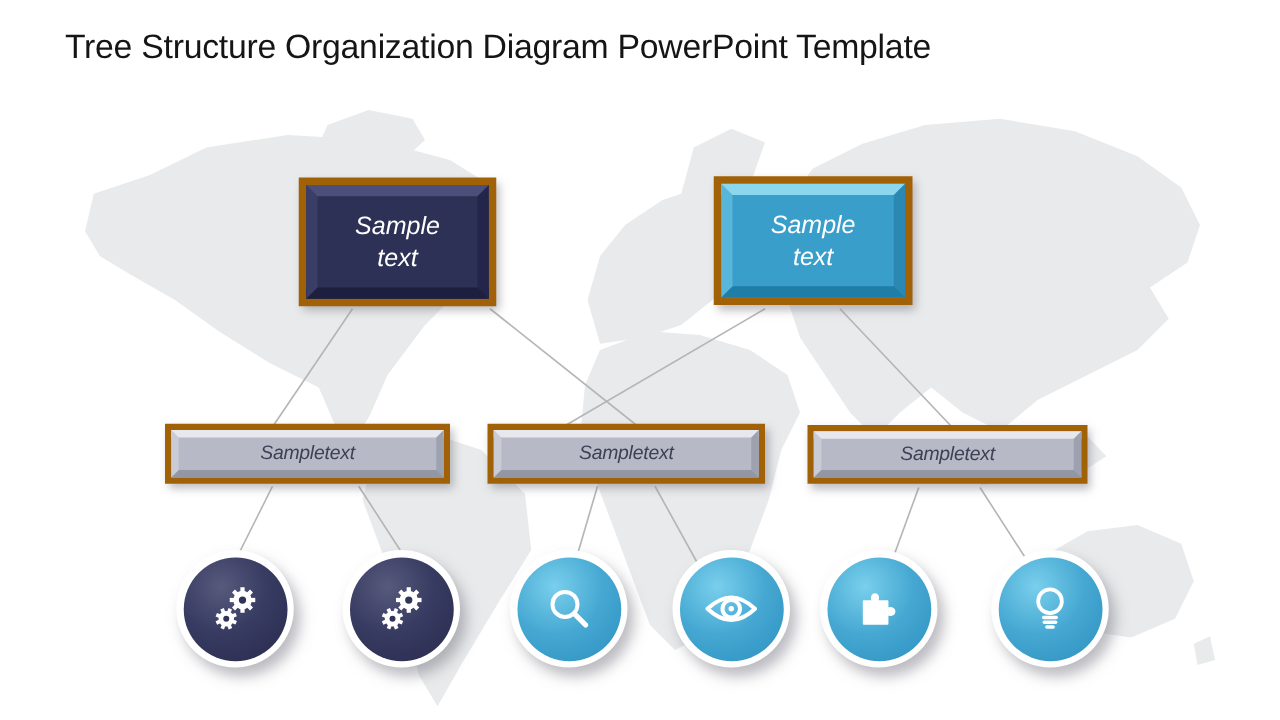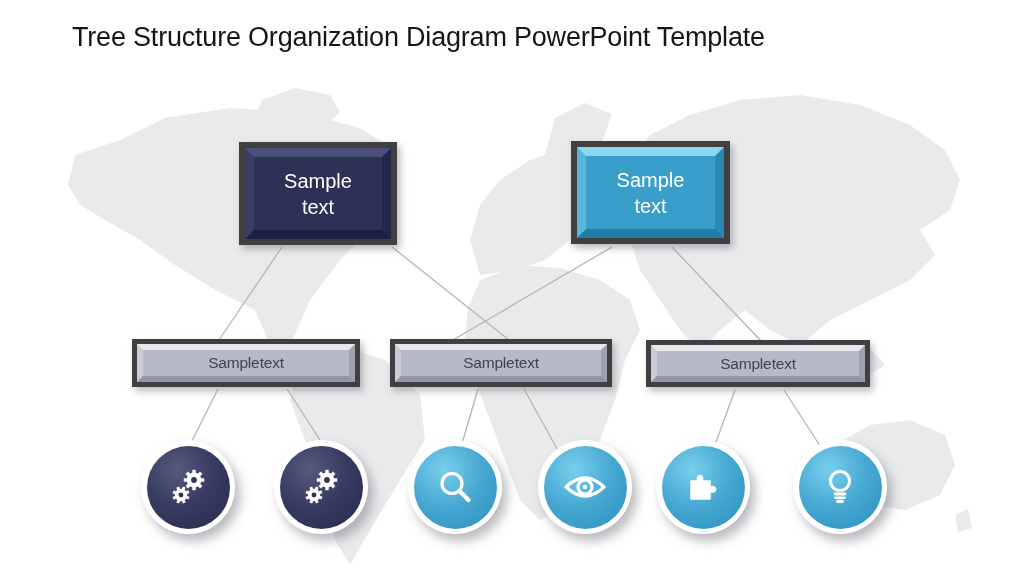--- a/index.html
+++ b/index.html
@@ -1,27 +1,27 @@
 <!DOCTYPE html>
 <html><head>
 <meta charset="utf-8">
 <style>
   html,body{margin:0;padding:0;}
   body{background:#ffffff;}
   .slide{position:relative;width:1024px;height:576px;background:#ffffff;overflow:hidden;
          font-family:"Liberation Sans",sans-serif;}
-  .slide-title{position:absolute;left:72px;top:22px;font-size:27px;color:#151515;
+  .slide-title{position:absolute;left:52px;top:22px;font-size:27px;color:#151515;
                letter-spacing:-0.2px;white-space:nowrap;}
   .map-layer,.line-layer{position:absolute;left:0;top:0;width:1024px;height:576px;}
   .map-layer path{fill:#e9eaeb;}
   .line-layer line{stroke:#b5b5b5;stroke-width:1.3;}
 
   
-  .frame{position:absolute;background:#404040;box-shadow:3px 4px 7px rgba(130,130,142,.55);
-         box-sizing:border-box;}
+  .frame{position:absolute;background:#a16207;box-shadow:3px 4px 7px rgba(130,130,142,.55);
+         box-sizing:border-box;font-style:italic;}
   .root-frame{padding:6px;}
   .bar-frame{padding:5px;}
 
   
   .bevel{box-sizing:border-box;width:100%;height:100%;display:flex;align-items:center;
          justify-content:center;text-align:center;}
   .bevel.navy{border:9px solid;border-color:#4c4f79 #23264a #1c1f3e #3a3d66;background:#2e3156;
               color:#ffffff;font-size:20px;line-height:26px;}
   .bevel.teal{border:9px solid;border-color:#8ad7ee #2a88b3 #1f7ea8 #57b6d9;background:#3a9ecb;
               color:#ffffff;font-size:20px;line-height:26px;}

